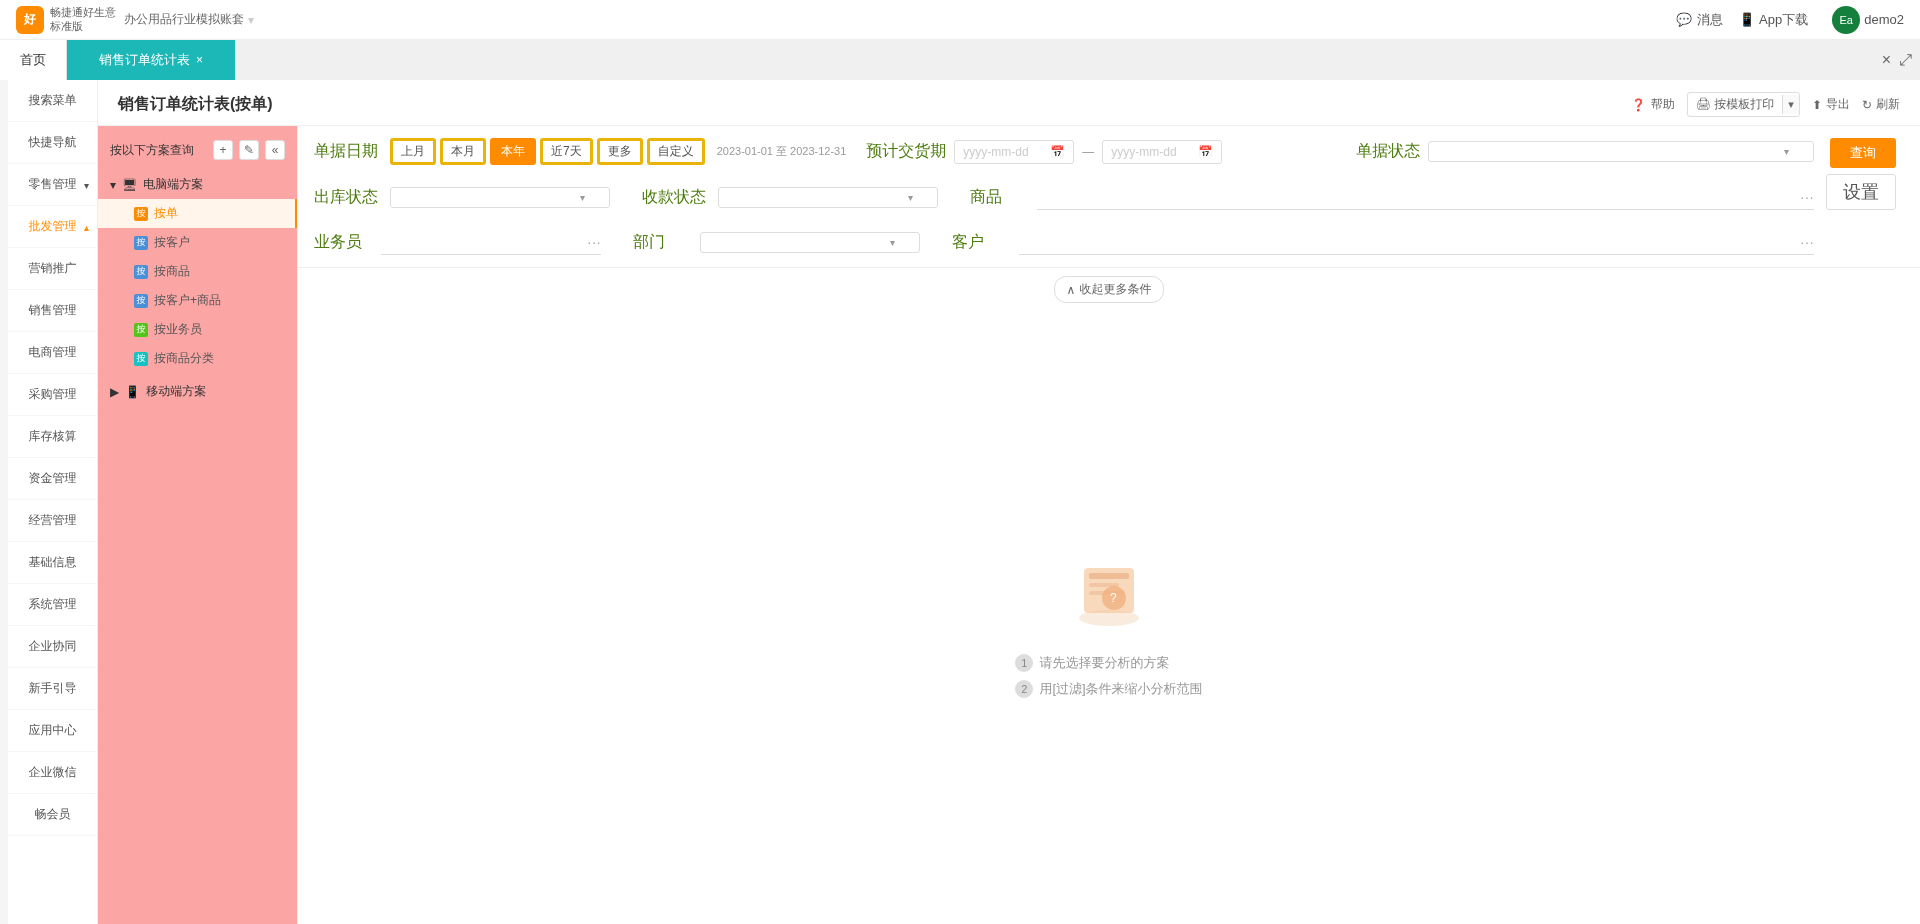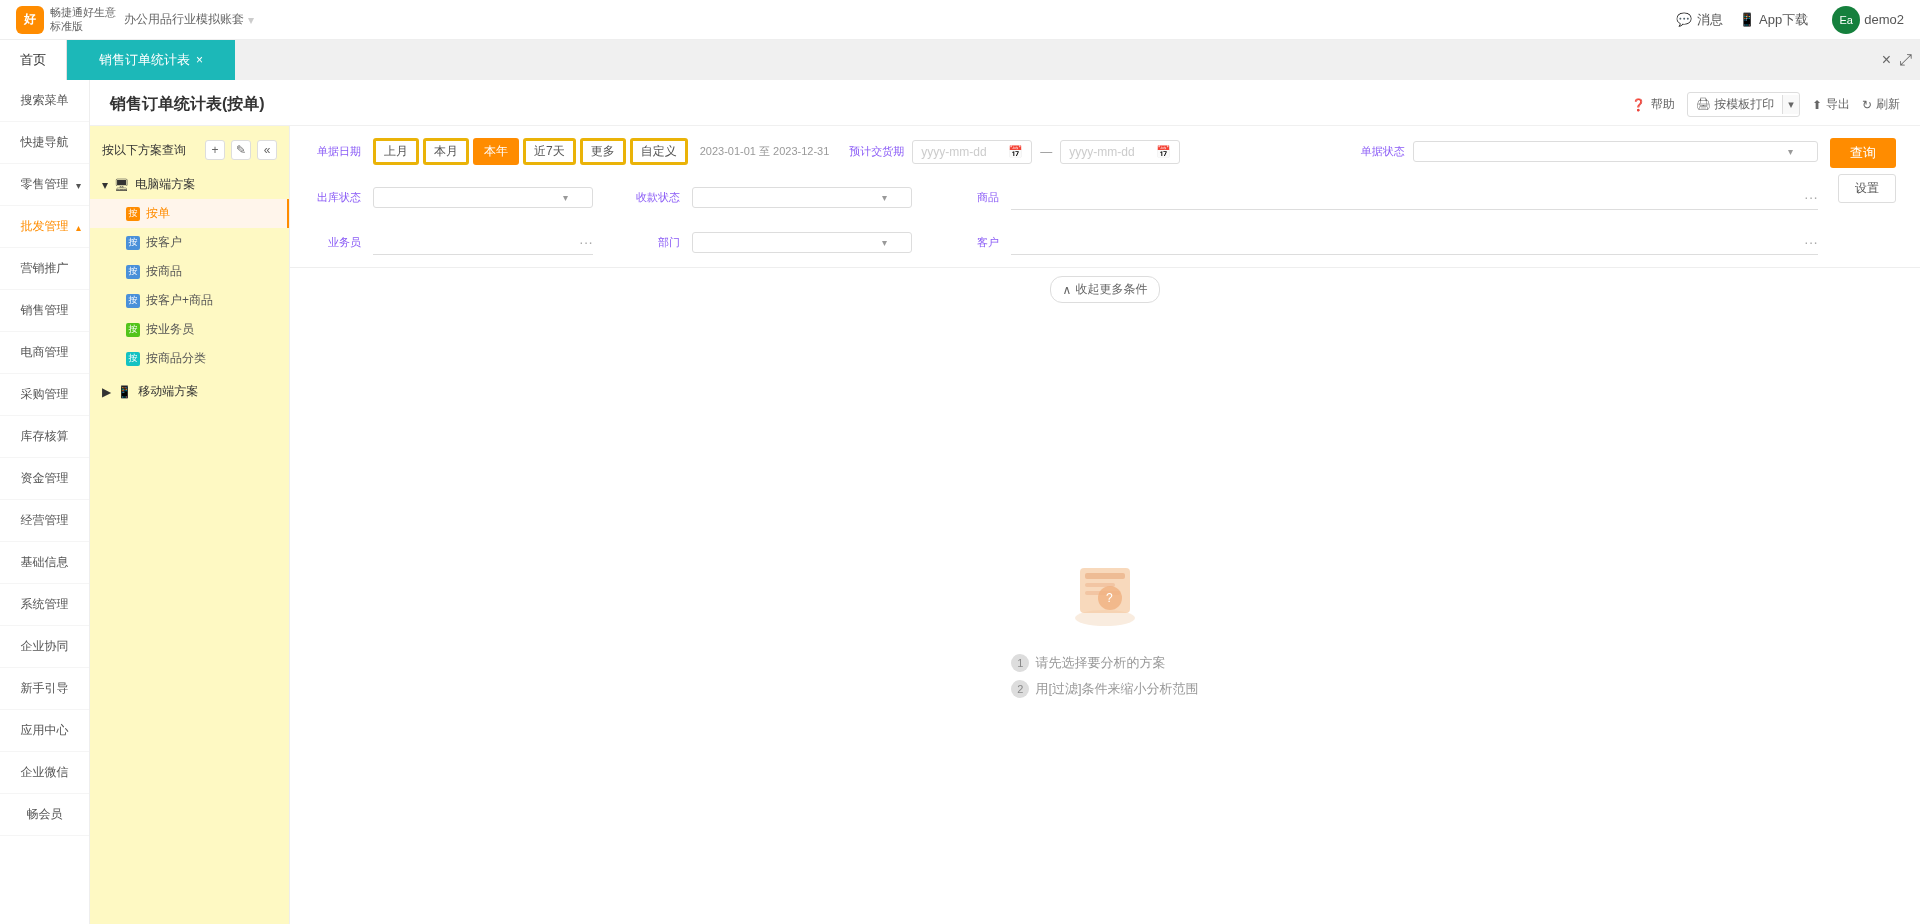--- a/index.html
+++ b/index.html
@@ -23,76 +23,76 @@
     .tab-item { padding: 0 32px; background: #1cb8b8; color: #fff; display: flex; align-items: center; gap: 6px; font-size: 13px; cursor: pointer; }
     .tab-close { font-size: 12px; cursor: pointer; }
     .tab-spacer { flex: 1; }
     .tab-controls { display: flex; align-items: center; padding: 0 8px; gap: 8px; }
     .tab-ctrl-btn { background: none; border: none; cursor: pointer; color: #666; font-size: 16px; }
 
     
     .main-content { flex: 1; display: flex; overflow: hidden; }
 
     
-    .sidebar { width: 90px; background: #fff; border-right: 1px solid #eee; display: flex; flex-direction: column; overflow-y: auto; flex-shrink: 0; }
+    .sidebar { width: 90px; background: #fff; border-right: 1px solid #eee; display: flex; flex-direction: column; overflow-y: auto; flex-shrink: 0; margin-left: 8px; }
     .sidebar-item { padding: 12px 0; text-align: center; cursor: pointer; font-size: 12px; color: #555; border-bottom: 1px solid #f5f5f5; position: relative; }
     .sidebar-item.active { color: #ff8c00; }
     .sidebar-item .arrow { position: absolute; right: 8px; top: 50%; transform: translateY(-50%); font-size: 10px; }
 
     
     .page-content { flex: 1; display: flex; flex-direction: column; overflow: hidden; background: #fff; }
 
     
     .page-header { padding: 12px 20px 8px; display: flex; align-items: center; justify-content: space-between; border-bottom: 1px solid #f0f0f0; flex-shrink: 0; }
     .page-title { font-size: 16px; font-weight: bold; color: #333; }
     .page-header-actions { display: flex; align-items: center; gap: 12px; font-size: 12px; color: #666; }
     .header-action-btn { display: flex; align-items: center; gap: 4px; cursor: pointer; color: #666; }
     .print-btn-group { display: flex; align-items: center; border: 1px solid #ddd; border-radius: 3px; overflow: hidden; }
     .print-btn-main { padding: 3px 8px; cursor: pointer; font-size: 12px; color: #666; }
     .print-btn-arrow { padding: 3px 5px; cursor: pointer; font-size: 11px; color: #666; border-left: 1px solid #ddd; background: #f9f9f9; }
 
     
     .content-wrapper { flex: 1; display: flex; overflow: hidden; }
 
     
-    .scheme-panel { width: 200px; border-right: 1px solid #eee; background: #fef9c3; flex-shrink: 0; overflow-y: auto; padding: 8px 0; }
+    .scheme-panel { width: 200px; border-right: 1px solid #eee; background: #fca5a5; flex-shrink: 0; overflow-y: auto; padding: 8px 0; }
     .scheme-panel-header { display: flex; align-items: center; justify-content: space-between; padding: 6px 12px; }
     .scheme-panel-title { font-size: 12px; color: #333; font-weight: 500; }
     .scheme-panel-actions { display: flex; gap: 6px; }
     .scheme-action-btn { width: 20px; height: 20px; display: flex; align-items: center; justify-content: center; border: 1px solid #ddd; border-radius: 3px; cursor: pointer; font-size: 12px; color: #666; background: #fff; }
     .scheme-group { margin: 4px 0; }
     .scheme-group-header { padding: 6px 12px; font-size: 12px; color: #333; display: flex; align-items: center; gap: 6px; cursor: pointer; }
     .scheme-item { padding: 6px 12px 6px 36px; font-size: 12px; color: #555; cursor: pointer; display: flex; align-items: center; gap: 6px; }
     .scheme-item.active { color: #ff8c00; background: #fff5eb; border-right: 2px solid #ff8c00; }
     .scheme-item-icon { width: 14px; height: 14px; background: #ff8c00; border-radius: 2px; display: flex; align-items: center; justify-content: center; color: white; font-size: 9px; }
     .scheme-item-icon.blue { background: #4a90d9; }
     .scheme-item-icon.green { background: #52c41a; }
     .scheme-item-icon.teal { background: #13c2c2; }
 
     
     .right-area { flex: 1; display: flex; flex-direction: column; overflow: hidden; }
 
     
     .filter-rows { padding: 12px 16px; background: #fff; border-bottom: 1px solid #eee; flex-shrink: 0; }
     .filter-row { display: flex; align-items: center; gap: 12px; margin-bottom: 10px; flex-wrap: wrap; }
     .filter-row:last-child { margin-bottom: 0; }
-    .filter-label { font-size: 11px; color: #8b5cf6; white-space: nowrap; min-width: 55px; text-align: right; }
+    .filter-label { font-size: 16px; color: #4d7c0f; white-space: nowrap; min-width: 55px; }
     .date-quick-btns { display: flex; gap: 4px; }
     .date-quick-btn { padding: 2px 8px; border: 3px solid #eab308; border-radius: 3px; font-size: 12px; cursor: pointer; background: #fff; color: #555; }
     .date-quick-btn.active { background: #ff8c00; color: #fff; border-color: #ff8c00; }
     .date-input { border: 1px solid #ddd; border-radius: 3px; padding: 4px 8px; font-size: 12px; color: #999; width: 120px; display: flex; align-items: center; justify-content: space-between; }
     .date-separator { color: #999; font-size: 12px; }
     .date-range-text { font-size: 11px; color: #999; }
     .filter-select { border: 1px solid #ddd; border-radius: 3px; padding: 4px 24px 4px 8px; font-size: 12px; color: #999; min-width: 180px; position: relative; background: #fff; display: flex; align-items: center; justify-content: space-between; flex: 1; }
     .filter-select-arrow { color: #999; font-size: 10px; }
     .filter-input-dots { color: #aaa; font-size: 14px; cursor: pointer; }
 
     
     .query-btn { background: #ff8c00; color: #fff; border: none; padding: 6px 20px; border-radius: 3px; font-size: 13px; cursor: pointer; }
-    .setting-btn { background: #fff; color: #555; border: 1px solid #ddd; padding: 5px 16px; border-radius: 3px; font-size: 12px; cursor: pointer; margin-top: 6px; }
+    .setting-btn { background: #fff; color: #555; border: 1px solid #ddd; padding: 5px 16px; border-radius: 3px; font-size: 18px; cursor: pointer; margin-top: 6px; }
     .query-btn-group { display: flex; flex-direction: column; align-items: flex-end; padding-right: 8px; }
 
     
     .collapse-bar { display: flex; justify-content: center; padding: 8px; background: #fff; cursor: pointer; }
     .collapse-btn { display: flex; align-items: center; gap: 4px; color: #666; font-size: 12px; border: 1px solid #ddd; border-radius: 12px; padding: 4px 12px; background: #fff; cursor: pointer; }
 
     
     .empty-state { flex: 1; display: flex; align-items: center; justify-content: center; flex-direction: column; gap: 16px; }
     .empty-tips { display: flex; flex-direction: column; gap: 8px; }
     .empty-tip-item { display: flex; align-items: center; gap: 6px; color: #999; font-size: 13px; }

